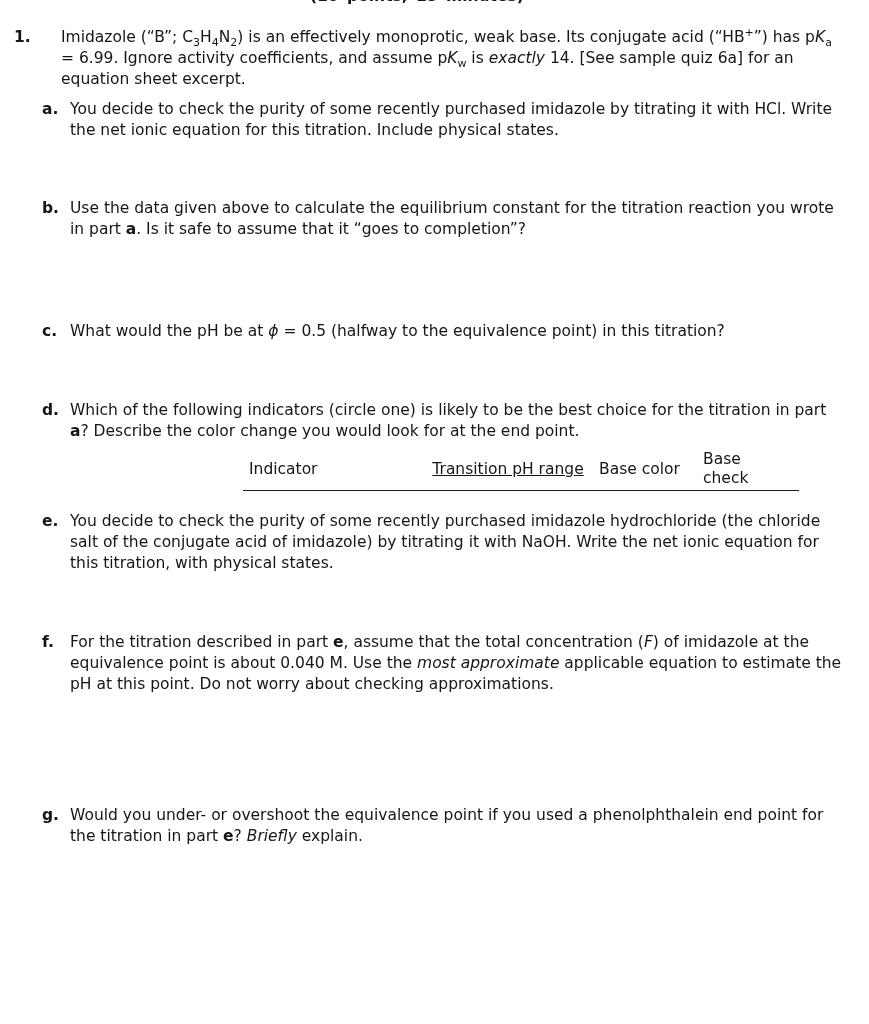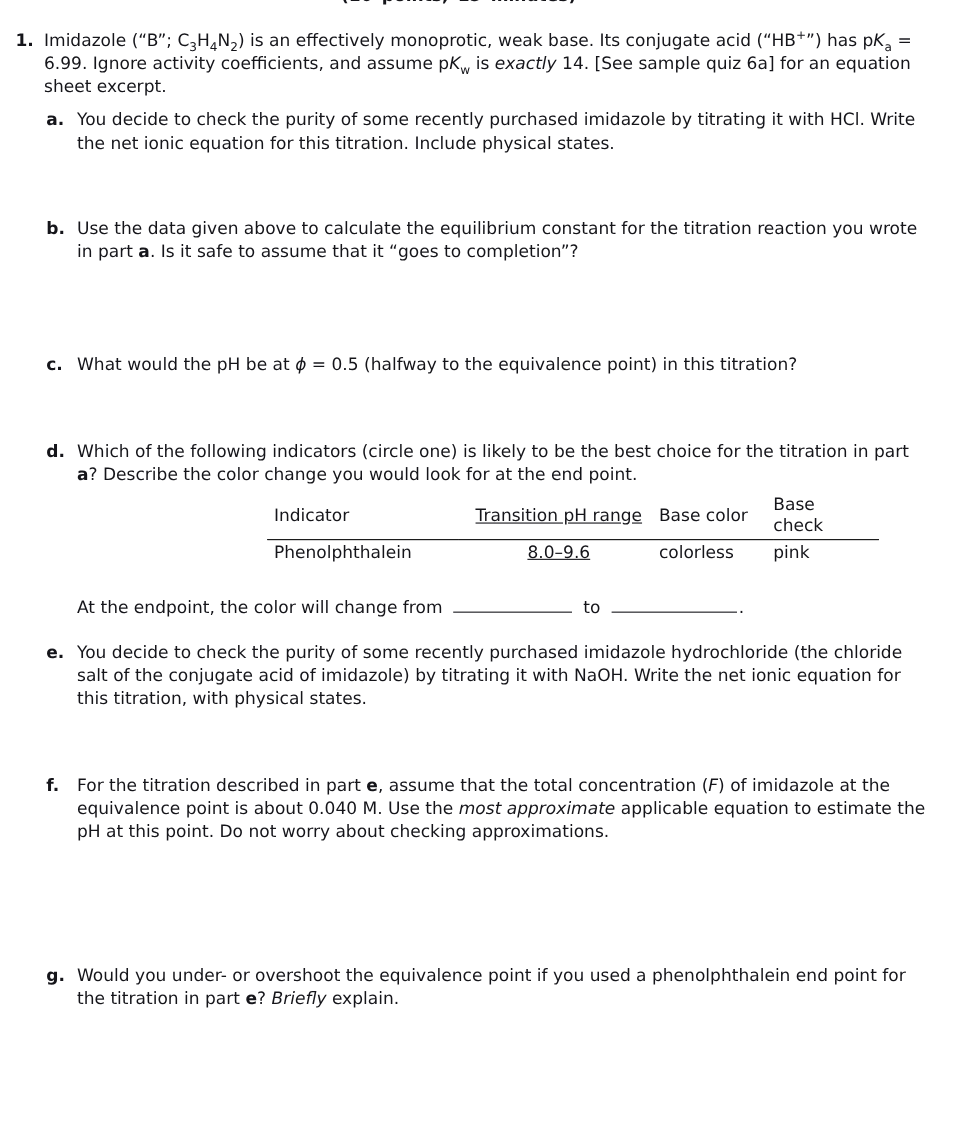--- a/index.html
+++ b/index.html
@@ -19,21 +19,21 @@
   
   .clip { height: 9px; overflow: hidden; position: relative; }
   .clip .clip-text {
     position: absolute; left: 296px; top: -14px;
     font-weight: bold; white-space: nowrap; word-spacing: 3px;
   }
 
   .row { display: flex; }
   .q1 { margin-top: 18px; }
   .qnum { flex: 0 0 26px; font-weight: bold; }
-  .qbody { flex: 1; }
+  .qbody { flex: 1; margin-left: 21px; }
 
   .part { display: flex; margin-left: 28px; }
   .plabel { flex: 0 0 28px; font-weight: bold; }
   .pbody { flex: 1; }
 
   .part-a { margin-top: 9px; }
   .part-b { margin-top: 57px; }
   .part-c { margin-top: 81px; }
   .part-d { margin-top: 58px; }
   .part-e { margin-top: 20px; }
@@ -107,35 +107,23 @@
   <table class="ind-table">
     <thead>
       <tr>
         <th class="c1">Indicator</th>
         <th class="c2">Transition pH range</th>
         <th class="c3">Base color</th>
         <th class="c4">Base check</th>
       </tr>
     </thead>
     <tbody>
-      <tr>
-        <td class="c1">Phenolphthalein</td>
-        <td class="c2">8.0–9.6</td>
-        <td class="c3">colorless</td>
-        <td class="c4">pink</td>
-      </tr>
     </tbody>
   </table>
 
-  <div class="endpoint">
-    <span>At the endpoint, the color will change from</span>
-    <span class="blank"></span>
-    <span>to</span>
-    <span class="blank blank2"></span><span>.</span>
-  </div>
 
   <div class="part part-e">
     <div class="plabel">e.</div>
     <div class="pbody">You decide to check the purity of some recently purchased imidazole hydrochloride (the chloride salt of the conjugate acid of imidazole) by titrating it with NaOH. Write the net ionic equation for this titration, with physical states.</div>
   </div>
 
   <div class="part part-f">
     <div class="plabel">f.</div>
     <div class="pbody">For the titration described in part <b>e</b>, assume that the total concentration (<i>F</i>) of imidazole at the equivalence point is about 0.040 M. Use the <i>most approximate</i> applicable equation to estimate the pH at this point. Do not worry about checking approximations.</div>
   </div>

